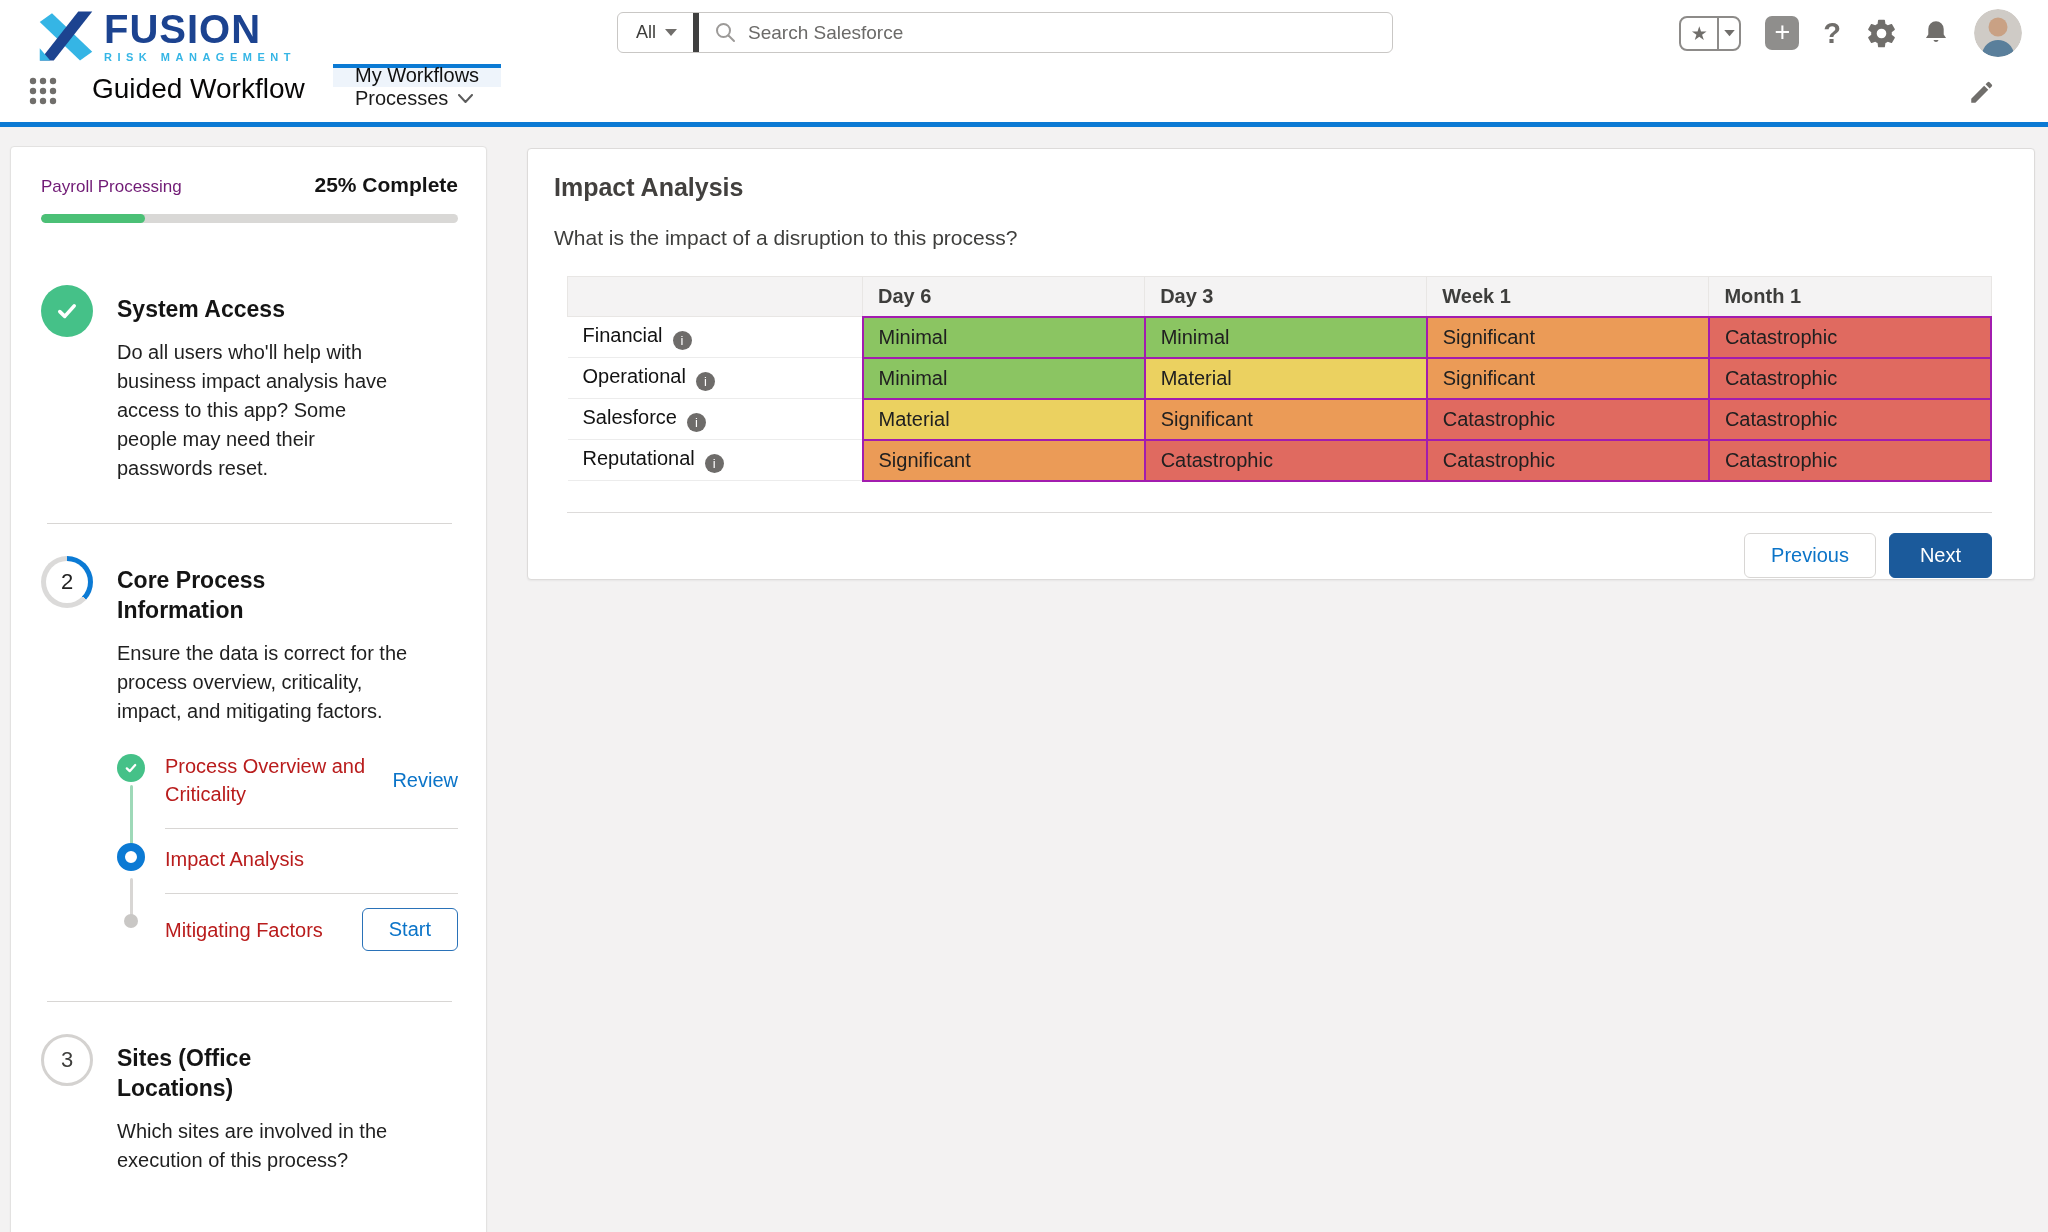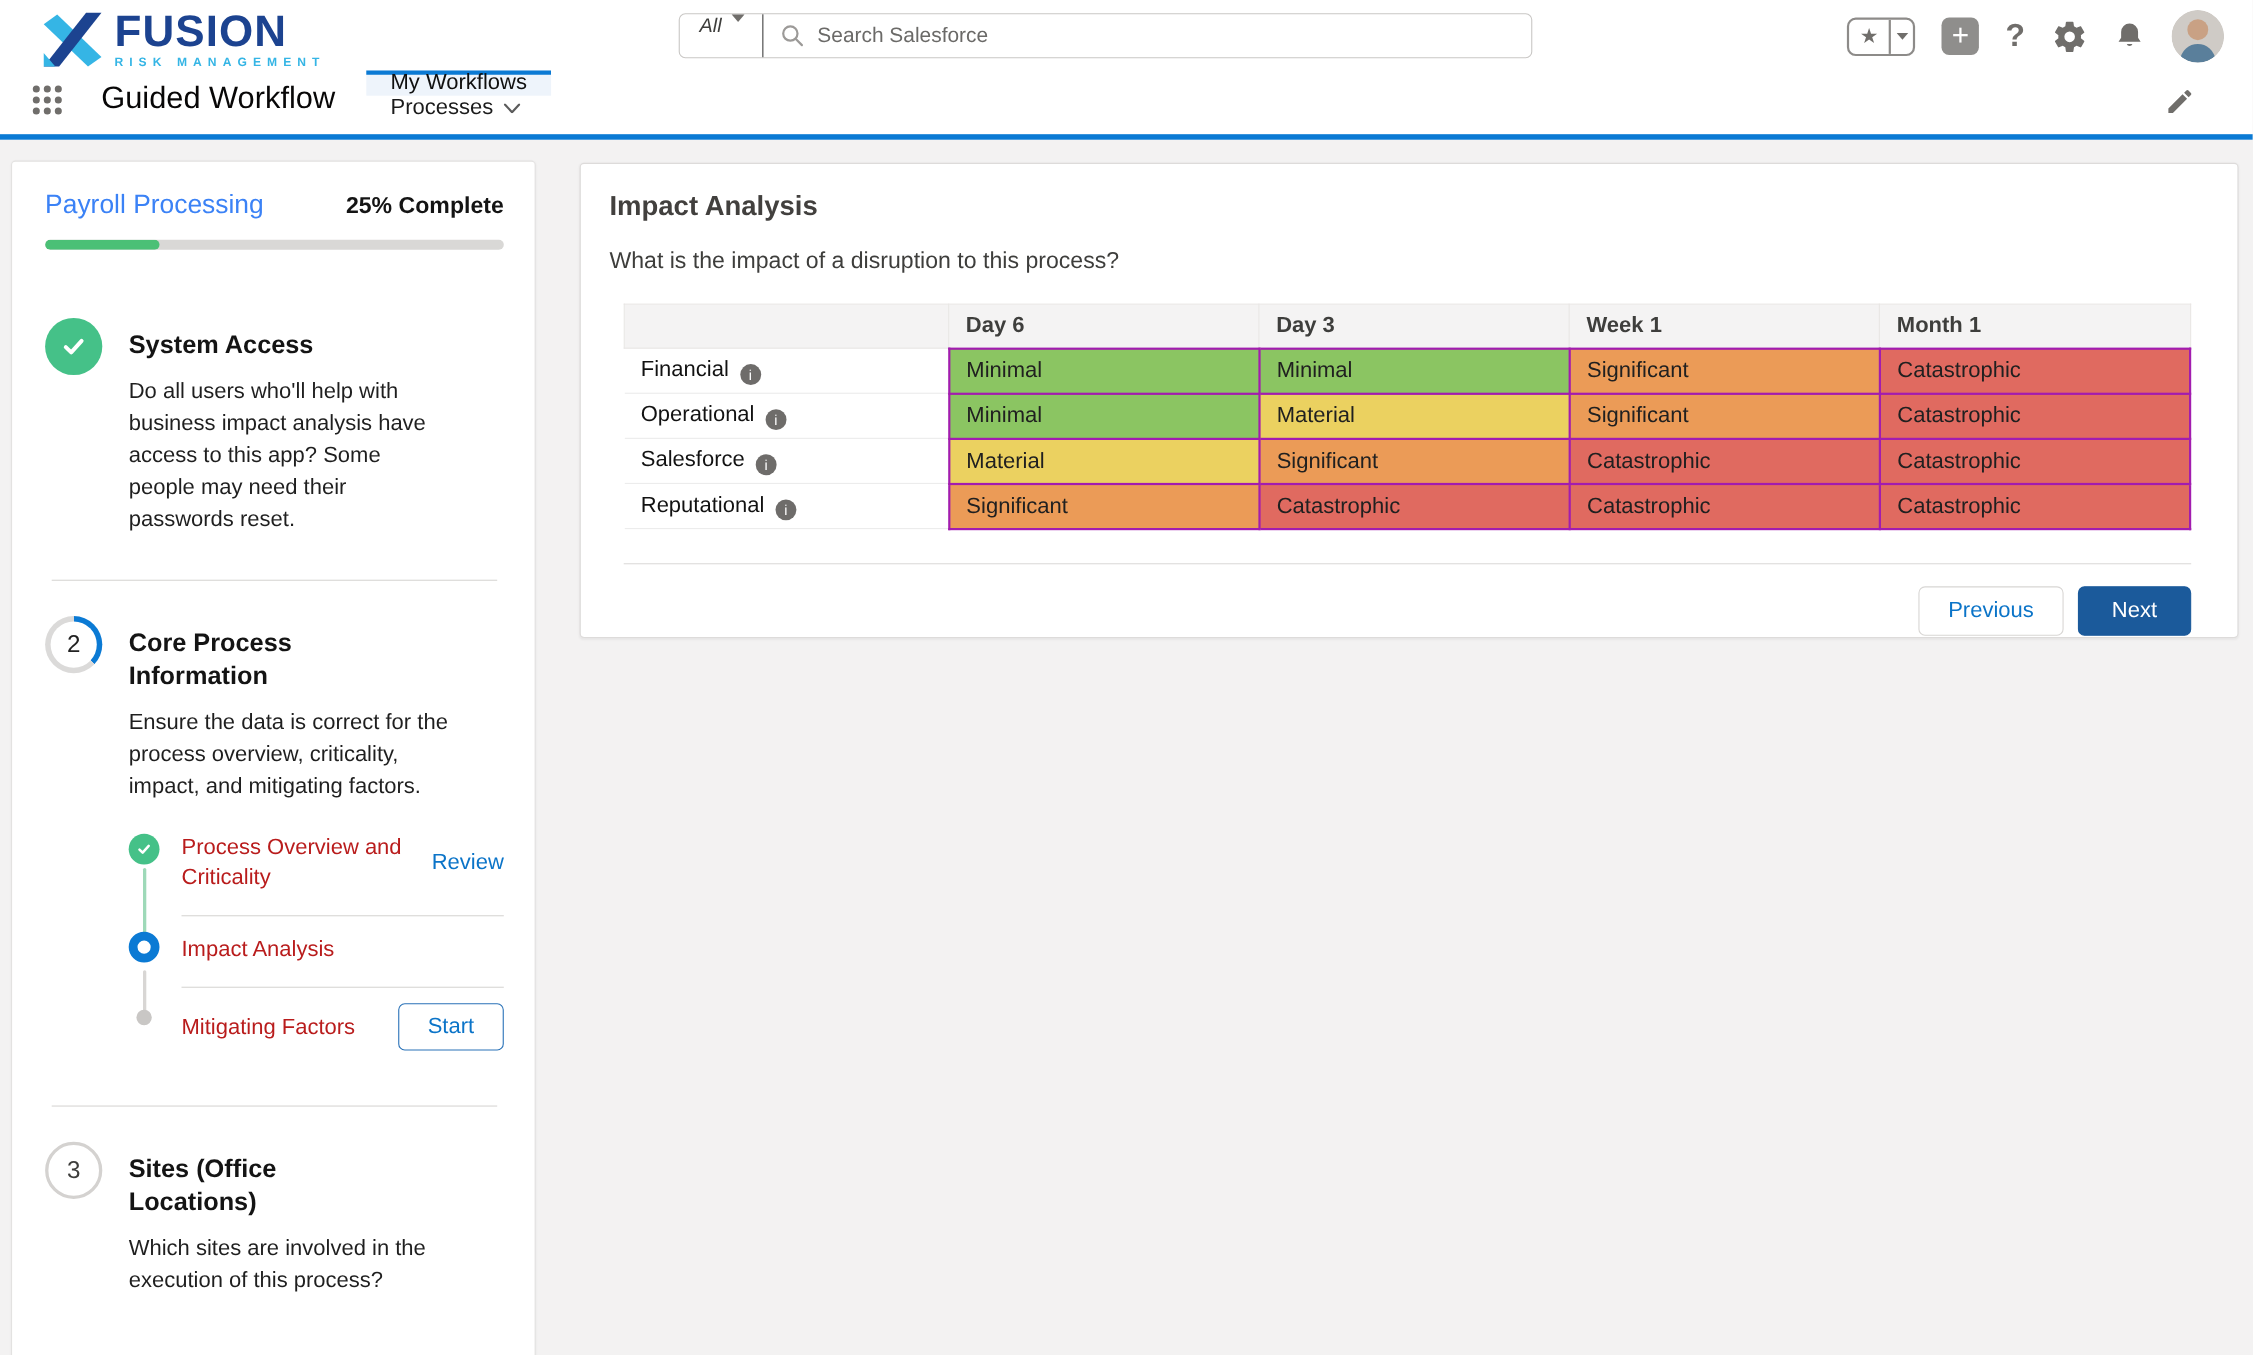--- a/index.html
+++ b/index.html
@@ -8,21 +8,21 @@
 
   
   .app-header { position:absolute; top:0; left:0; width:2048px; height:127px; background:#fff; border-bottom:5px solid #0B7AD4; z-index:5; }
   .hdr-row1 { position:relative; height:64px; }
   .logo { position:absolute; left:38px; top:8px; display:flex; align-items:center; gap:10px; }
   .logo-mark { width:56px; height:56px; }
   .logo-text .logo-primary { font-size:40px; font-weight:bold; letter-spacing:1px; color:#1C4390; line-height:38px; }
   .logo-text .logo-secondary { font-size:11px; font-weight:bold; letter-spacing:5.5px; color:#35B5E5; margin-top:3px; }
 
   .search-bar { position:absolute; left:617px; top:12px; width:776px; height:41px; background:#fff; border:1px solid #C9C7C5; border-radius:6px; display:flex; align-items:stretch; }
-  .search-scope { display:flex; gap:9px; padding:0 16px 0 18px; border-right:1px solid #404040; cursor:pointer;font-style:italic; }
+  .search-scope { display:flex; align-items:center; gap:9px; padding:0 16px 0 18px; border-right:6px solid #404040; cursor:pointer; }
   .search-scope-label { font-size:18px; color:#3E3E3C; }
   .search-input-wrap { display:flex; align-items:center; flex:1; padding-left:16px; gap:12px; }
   .search-input { border:none; outline:none; flex:1; font-size:19px; font-family:"Liberation Sans",sans-serif; color:#181818; background:transparent; }
   .search-input::placeholder { color:#6B6A68; }
 
   .hdr-actions { position:absolute; right:26px; top:11px; height:44px; display:flex; align-items:center; gap:24px; }
   .fav-group { display:flex; align-items:stretch; height:35px; border:2px solid #8D8B89; border-radius:8px; overflow:hidden; }
   .fav-star { width:36px; display:flex; align-items:center; justify-content:center; font-size:19px; color:#706E6B; cursor:pointer; }
   .fav-caret { width:22px; display:flex; align-items:center; justify-content:center; border-left:2px solid #8D8B89; cursor:pointer; }
   .icon-plus { width:34px; height:34px; background:#8F8E8C; border-radius:7px; display:flex; align-items:center; justify-content:center; cursor:pointer; }
@@ -36,21 +36,21 @@
   .waffle { position:absolute; left:28px; top:12px; cursor:pointer; }
   .app-name { position:absolute; left:92px; top:9px; font-size:28px; color:#080707; }
   .tabset { position:absolute; left:333px; top:0; bottom:0; display:flex;flex-direction:column; }
   .tab { display:flex; align-items:center; gap:10px; padding:0 22px; font-size:20px; color:#1B1B1B; cursor:pointer; }
   .tab.active { background:#EEF4FB; box-shadow:inset 0 4px 0 #0B7AD4; color:#101010; }
   .pencil { position:absolute; right:54px; top:16px; cursor:pointer; }
 
   
   .sidebar { position:absolute; left:10px; top:146px; width:477px; height:1094px; background:#fff; border:1px solid #E3E2E1; border-radius:4px; box-shadow:0 1px 2px rgba(0,0,0,.06); padding:26px 28px 0 30px; overflow:hidden; }
   .proc-head { display:flex; justify-content:space-between; align-items:baseline; }
-  .proc-name { font-size:24px; color:#3b82f6; }
+  .proc-name { font-size:17px; color:#701a75; }
   .proc-progress-label { font-size:21px; font-weight:bold; color:#141414; }
   .progress-track { margin-top:17px; height:9px; background:#D9D8D6; border-radius:6px; overflow:hidden; }
   .progress-fill { height:100%; background:#4BC076; border-radius:6px; }
 
   .steps { margin-top:62px; }
   .step { display:flex; gap:22px; }
   .step-marker { width:54px; flex:none; }
   .circle-complete { width:52px; height:52px; border-radius:50%; background:#45C188; display:flex; align-items:center; justify-content:center; }
   .circle-ring { width:52px; height:52px; border-radius:50%; background:conic-gradient(#0B7AD4 0 37%, #DBDAD9 37% 100%); display:grid; place-items:center; }
   .circle-ring span { width:42px; height:42px; border-radius:50%; background:#fff; display:grid; place-items:center; font-size:22px; color:#222; }

